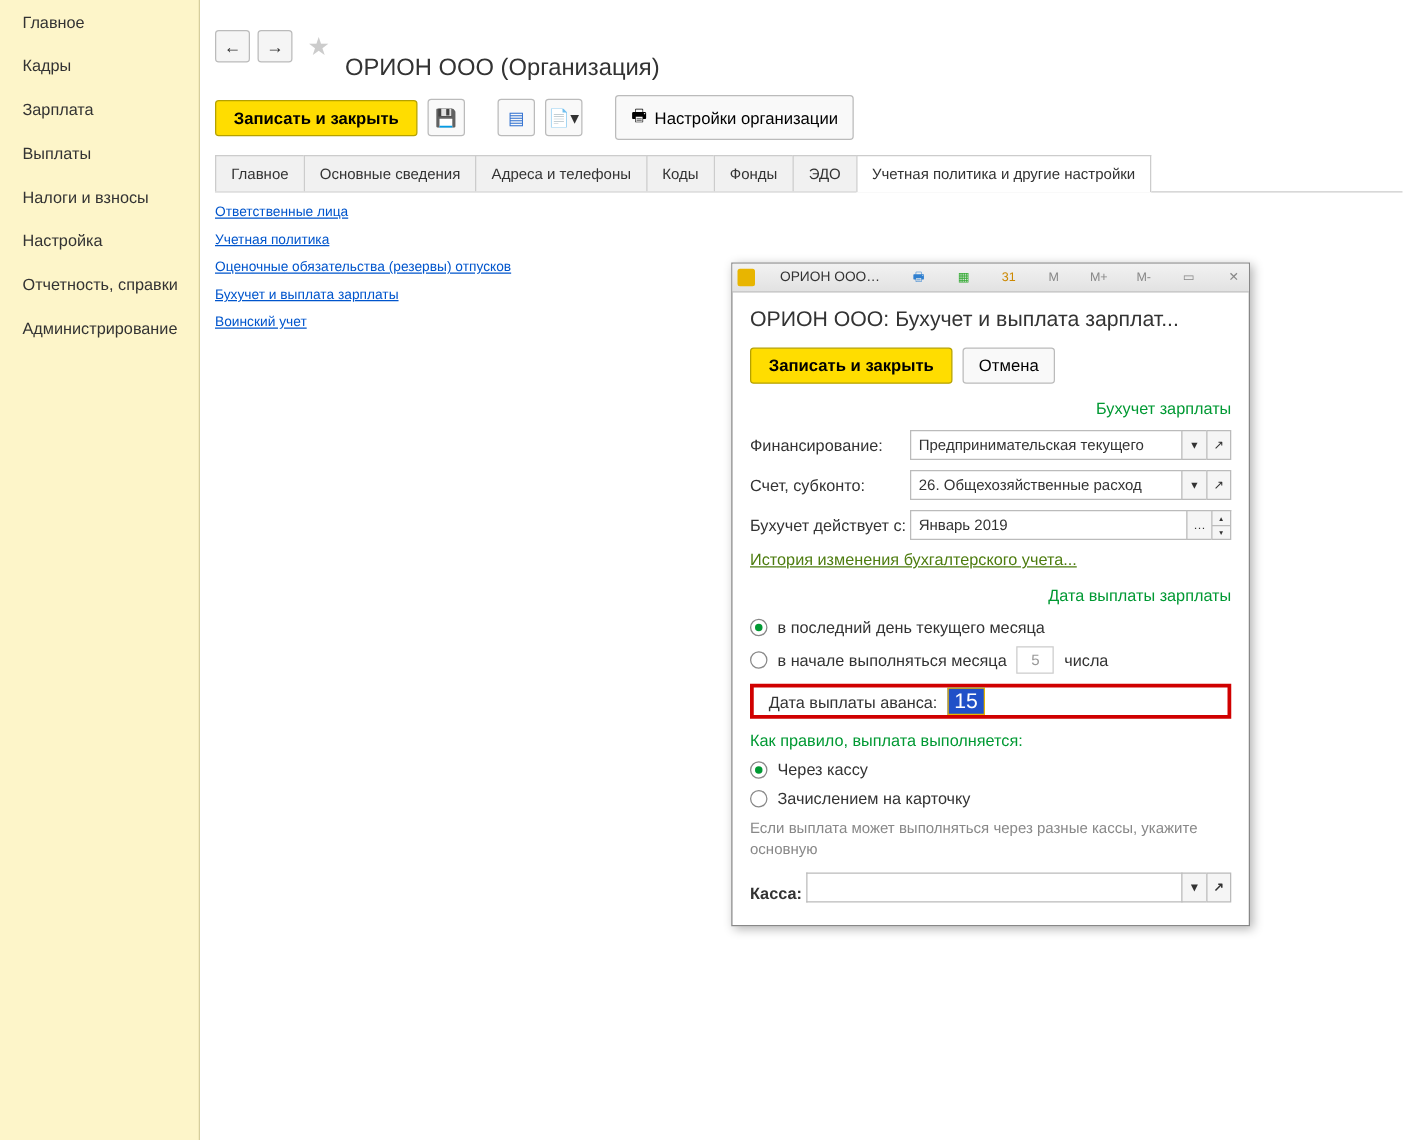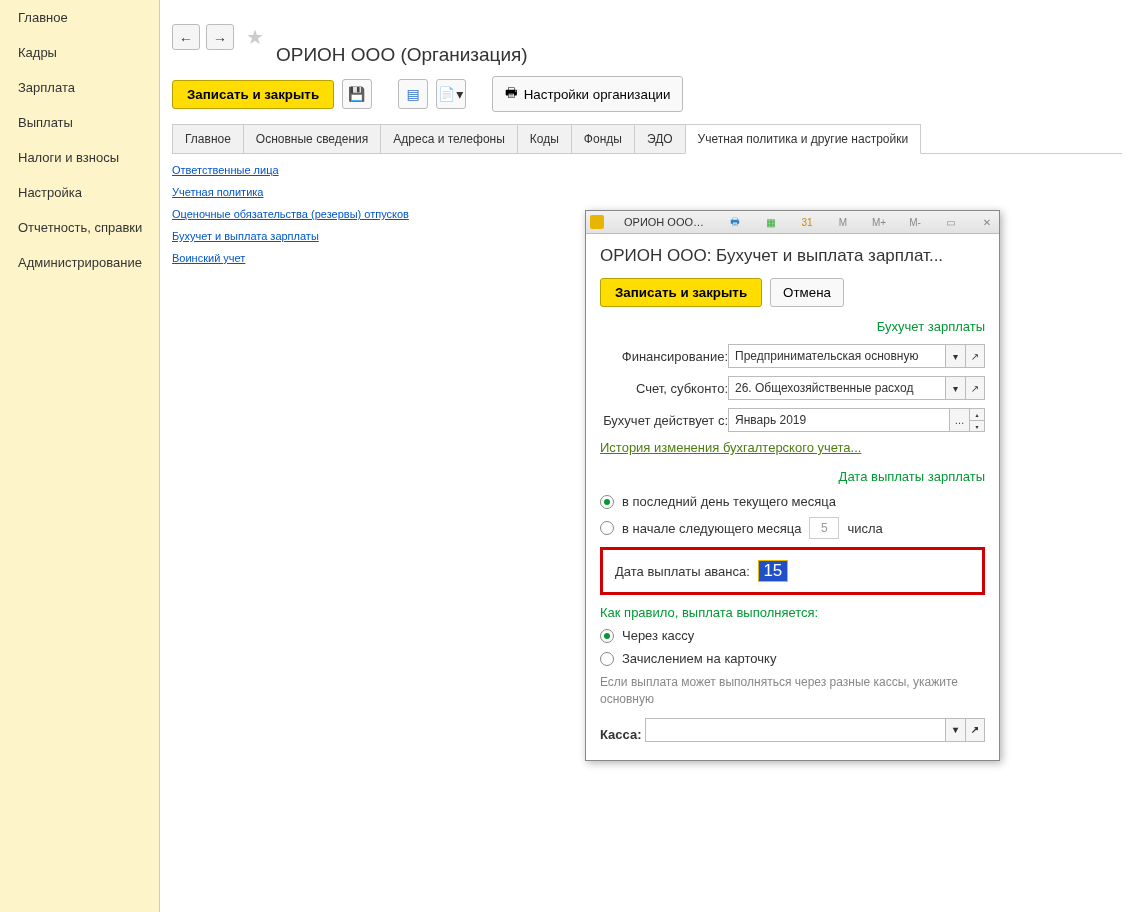--- a/index.html
+++ b/index.html
@@ -38,39 +38,39 @@
 .popup-titlebar { background: linear-gradient(#f2f2f2,#e2e2e2); border-bottom: 1px solid #bbb; display: flex; align-items: center; padding: 3px 4px; font-size: 11px; gap: 20px; }
 .popup-titlebar .icon-1c { width: 14px; height: 14px; background: #e8b500; border-radius: 2px; }
 .popup-titlebar .title-text { flex: 1; overflow: hidden; text-overflow: ellipsis; white-space: nowrap; }
 .popup-titlebar .tb-icon { width: 16px; height: 16px; display: flex; align-items: center; justify-content: center; font-size: 10px; color: #888; cursor: pointer; }
 .popup-body { padding: 12px 14px 18px; }
 .popup-title { font-size: 17px; margin-bottom: 12px; }
 .popup-toolbar { display: flex; gap: 8px; margin-bottom: 12px; }
 .btn-plain { border: 1px solid #bbb; background: #f9f9f9; padding: 6px 12px; border-radius: 3px; cursor: pointer; }
 
 .group-header { color: #009933; margin-bottom: 10px; margin-top: 4px; text-align: right; }
-.form-row { display: flex; align-items: center; margin-bottom: 8px; text-align: right; }
+.form-row { display: flex; align-items: center; margin-bottom: 8px; }
 .form-label { width: 128px; flex-shrink: 0; }
 .form-input { flex: 1; border: 1px solid #bbb; background: #fff; height: 24px; padding: 0 6px; font-size: 12px; display: flex; align-items: center; overflow: hidden; white-space: nowrap; }
 .input-group { flex: 1; display: flex; }
 .input-group .form-input { border-right: none; }
 .input-btn { width: 20px; height: 24px; border: 1px solid #bbb; background: #f5f5f5; display: flex; align-items: center; justify-content: center; font-size: 10px; cursor: pointer; }
 .input-btn:not(:last-child){ border-right:none; }
 .spinner { width: 16px; display: flex; flex-direction: column; }
 .spinner .sp { height: 12px; border: 1px solid #bbb; font-size: 6px; display: flex; align-items: center; justify-content: center; background: #f5f5f5; cursor: pointer; }
 .spinner .sp:first-child { border-bottom: none; }
 
 .link-inline { color: #4d7c0f; text-decoration: underline; margin-bottom: 10px; display: inline-block; }
 
 .radio-row { display: flex; align-items: center; gap: 8px; margin-bottom: 8px; }
 .radio { width: 14px; height: 14px; border: 1px solid #888; border-radius: 50%; display: flex; align-items: center; justify-content: center; cursor: pointer; flex-shrink: 0; }
 .radio.checked::after { content: ''; width: 6px; height: 6px; background: #009933; border-radius: 50%; }
 .num-box { width: 30px; height: 22px; border: 1px solid #ccc; text-align: center; font-size: 12px; display: flex; align-items: center; justify-content: center; color: #999; }
 
-.red-box { border: 3px solid #d00000; padding: 10px 12px; margin: 6px 0 10px; display: flex; align-items: center; gap: 8px; }
+.red-box { border: 3px solid #d00000; padding: 0 12px; margin: 6px 0 10px; display: flex; align-items: center; gap: 8px; }
 .advance-input { width: 30px; height: 22px; border: 1px solid #e8b500; background: #2050c8; color: #fff; text-align: center; font-size: 17px; display: flex; align-items: center; justify-content: center; }
 
 .payment-header { color: #009933; margin-bottom: 8px; }
 .hint-text { color: #888; font-size: 12px; margin: 6px 0 10px; line-height: 1.4; }
 
 .kassa-row { display: flex; align-items: flex-end; gap: 3px; font-weight: bold; }
 .kassa-row .form-input { flex: 1; }
 </style>
 </head>
 <body>
@@ -144,21 +144,21 @@
     <div class="popup-toolbar">
       <button class="btn-yellow">Записать и закрыть</button>
       <button class="btn-plain">Отмена</button>
     </div>
 
     <div class="group-header">Бухучет зарплаты</div>
 
     <div class="form-row">
       <div class="form-label">Финансирование:</div>
       <div class="input-group">
-        <div class="form-input">Предпринимательская основную</div>
+        <div class="form-input">Предпринимательская текущего</div>
         <div class="input-btn">▾</div>
         <div class="input-btn">↗</div>
       </div>
     </div>
 
     <div class="form-row">
       <div class="form-label">Счет, субконто:</div>
       <div class="input-group">
         <div class="form-input">26. Общехозяйственные расход</div>
         <div class="input-btn">▾</div>
@@ -181,21 +181,21 @@
     <a href="#" class="link-inline">История изменения бухгалтерского учета...</a>
 
     <div class="group-header">Дата выплаты зарплаты</div>
 
     <div class="radio-row">
       <div class="radio checked"></div>
       <span>в последний день текущего месяца</span>
     </div>
     <div class="radio-row">
       <div class="radio"></div>
-      <span>в начале следующего месяца</span>
+      <span>в начале выполняться месяца</span>
       <div class="num-box">5</div>
       <span>числа</span>
     </div>
 
     <div class="red-box">
       <span>Дата выплаты аванса:</span>
       <div class="advance-input">15</div>
     </div>
 
     <div class="payment-header">Как правило, выплата выполняется:</div>

